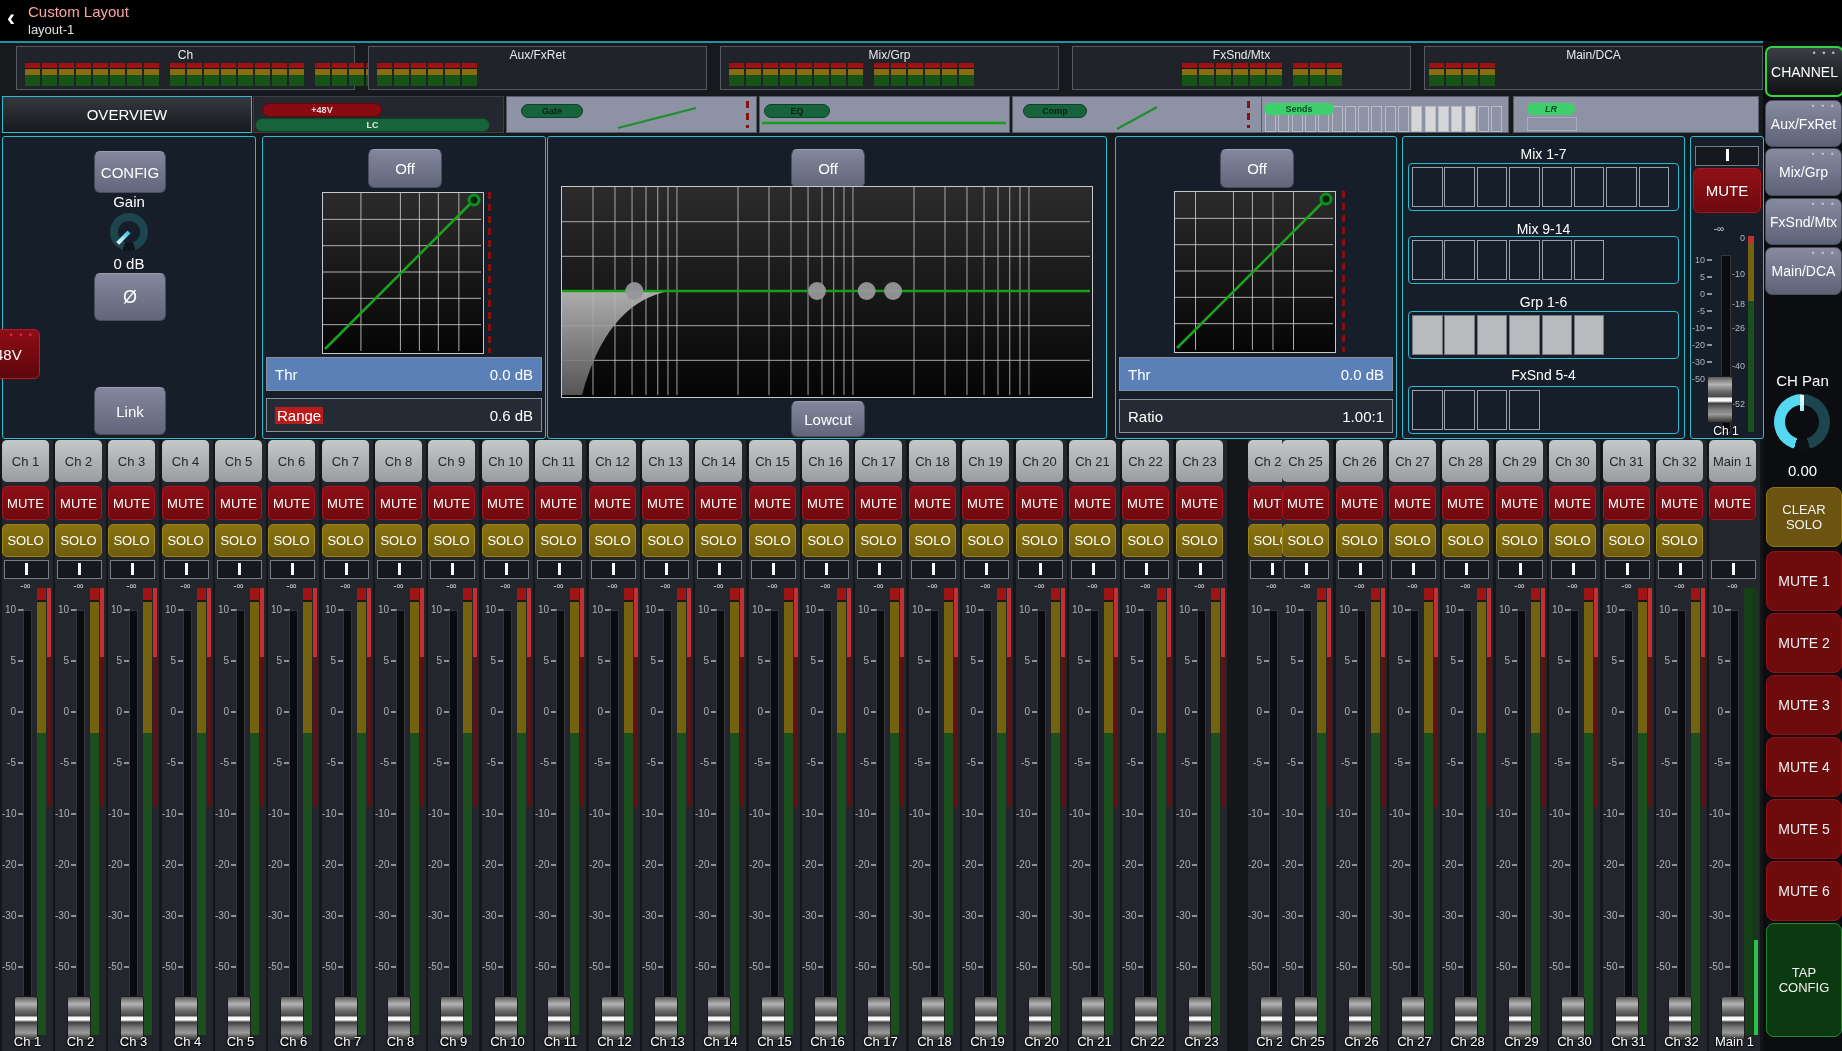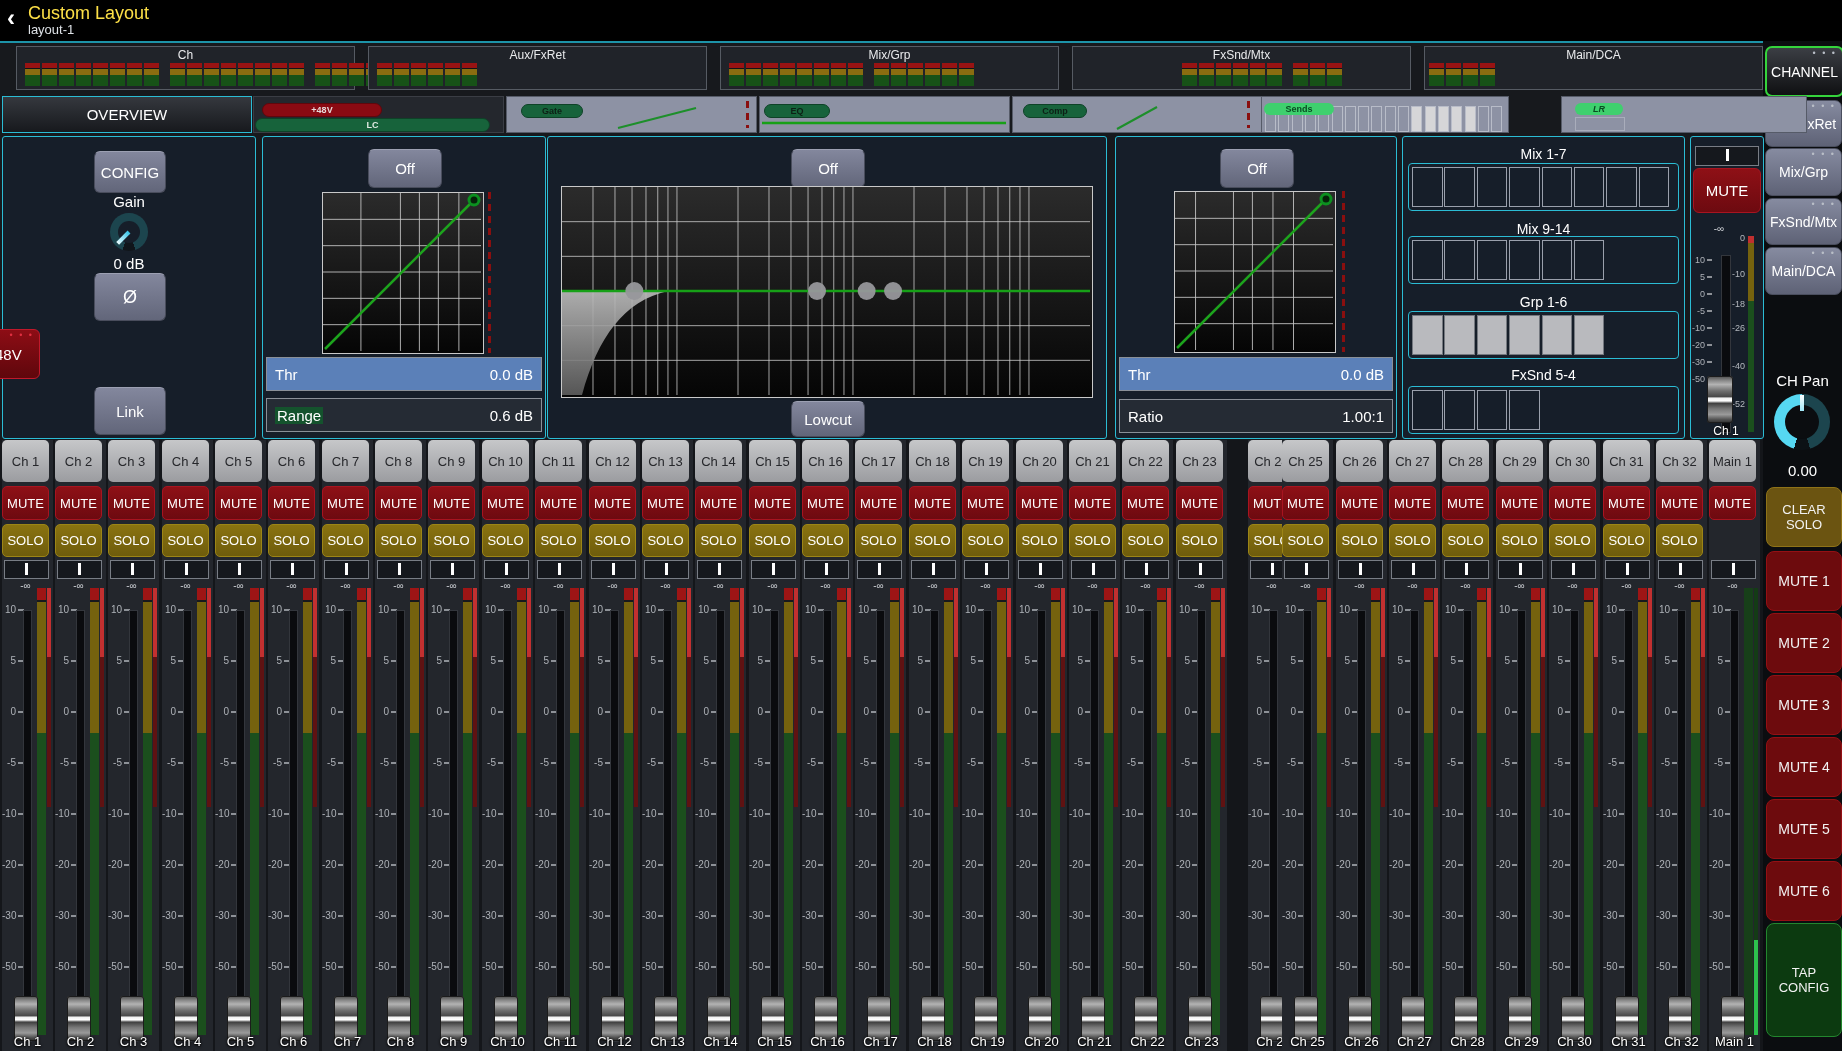--- a/index.html
+++ b/index.html
@@ -4,21 +4,21 @@
 <style>
   html,body{margin:0;padding:0;background:#000;}
   body{width:1842px;height:1051px;position:relative;overflow:hidden;
        font-family:"Liberation Sans",sans-serif;-webkit-font-smoothing:antialiased;}
   .abs{position:absolute;}
   #stage{position:absolute;inset:0;background:#17191d;}
 
   
   #topbar{left:0;top:0;width:1842px;height:41px;background:#000;border-bottom:2px solid #1d93a8;}
   #back-icon{left:7px;top:6px;color:#fff;font-size:24px;line-height:24px;font-weight:bold;}
-  #hdr-title{left:28px;top:3px;color:#fde047;font-size:18px;}
+  #hdr-title{left:28px;top:3px;color:#fca5a5;font-size:15px;}
   #hdr-sub{left:28px;top:22px;color:#dde1e6;font-size:13px;}
 
   
   .bridge-box{top:46px;height:42px;width:337px;background:#202329;border:1px solid #565b63;}
   .bridge-label{position:absolute;top:1px;left:0;right:0;text-align:center;color:#e9eaec;font-size:12px;}
   .bridge-cells{position:absolute;left:8px;bottom:3px;display:flex;}
   .mgroup{display:flex;margin-right:9px;}
   .mcell{width:15px;height:23px;margin-right:2px;
      background:linear-gradient(180deg,#991313 0px,#991313 5px,#131418 5px,#131418 6px,#8a6d10 6px,#8a6d10 12px,#175217 12px);}
 
@@ -58,21 +58,21 @@
 
   
   .panel{top:136px;height:301px;background:#161e29;border:1px solid #2bbcd4;border-radius:3px;}
   .gbtn{border-radius:6px;background:linear-gradient(180deg,#83879d,#62667a);border:1px solid #494d5c;
      border-top-color:#9ca0b2;color:#fff;display:flex;align-items:center;justify-content:center;font-size:15px;}
   .offbtn{position:absolute;top:12px;width:72px;height:37px;left:50%;margin-left:-36px;}
   .graph{position:absolute;background:linear-gradient(180deg,#2b2b2b,#050505);border:1px solid #c9c9c9;}
   .vrow{position:absolute;height:32px;border:1px solid #8a9098;display:flex;align-items:center;
      justify-content:space-between;padding:0 8px;color:#fff;font-size:15px;background:#252b34;}
   .vrow.sel{background:#5b80b8;}
-  .hl{background:#14532d;padding:0 2px;}
+  .hl{background:#b91c1c;padding:0 2px;}
 
   
   #config-panel .gbtn{position:absolute;left:50%;}
   #cfg-config{top:14px;width:70px;height:40px;margin-left:-35px;}
   #cfg-gain-label{position:absolute;top:56px;left:0;right:0;text-align:center;color:#fff;font-size:15px;}
   #gain-knob{position:absolute;left:50%;top:76px;width:38px;height:38px;margin-left:-19px;border-radius:50%;
      background:conic-gradient(from 0deg,#1c454e 0deg 160deg,#10151a 160deg 200deg,#1c454e 200deg 360deg);}
   #gain-knob .hole{position:absolute;inset:8px;border-radius:50%;background:#161e29;}
   #gain-knob .needle{position:absolute;left:50%;top:50%;width:4px;height:16px;margin-left:-2px;margin-top:-16px;
      transform-origin:50% 100%;transform:rotate(225deg);background:linear-gradient(#eafcff,#35c3e8);}
@@ -346,21 +346,21 @@
         <div class="sbar lit" style="left: 149.3px;"></div>
         <div class="sbar lit" style="left: 162.6px;"></div>
         <div class="sbar lit" style="left: 175.9px;"></div>
         <div class="sbar lit" style="left: 189.2px;"></div>
         <div class="sbar lit" style="left: 202.5px;"></div>
         <div class="sbar" style="left: 215.8px;"></div>
         <div class="sbar" style="left: 229.1px;"></div>
       </div>
     <div class="pill bgreen" style="left:2px;top:6px;width:70px;">Sends</div>
   </div>
-  <div class="abs mini" style="left:1561px;width:244px;font-style:italic;">
+  <div class="abs mini" style="left:1513px;width:244px;font-style:italic;">
     <div class="pill bgreen" style="left:13px;top:6px;width:48px;">LR</div>
     <div class="abs" style="left:13px;top:20px;width:48px;height:12px;border:1px solid rgba(255,255,255,.25);"></div>
   </div>
 
   <div class="abs panel" id="config-panel" style="left:2px;width:252px;">
     <div class="gbtn" id="cfg-config">CONFIG</div>
     <div id="cfg-gain-label">Gain</div>
     <div id="gain-knob">
       <div class="hole"></div>
       <div class="needle"></div>

